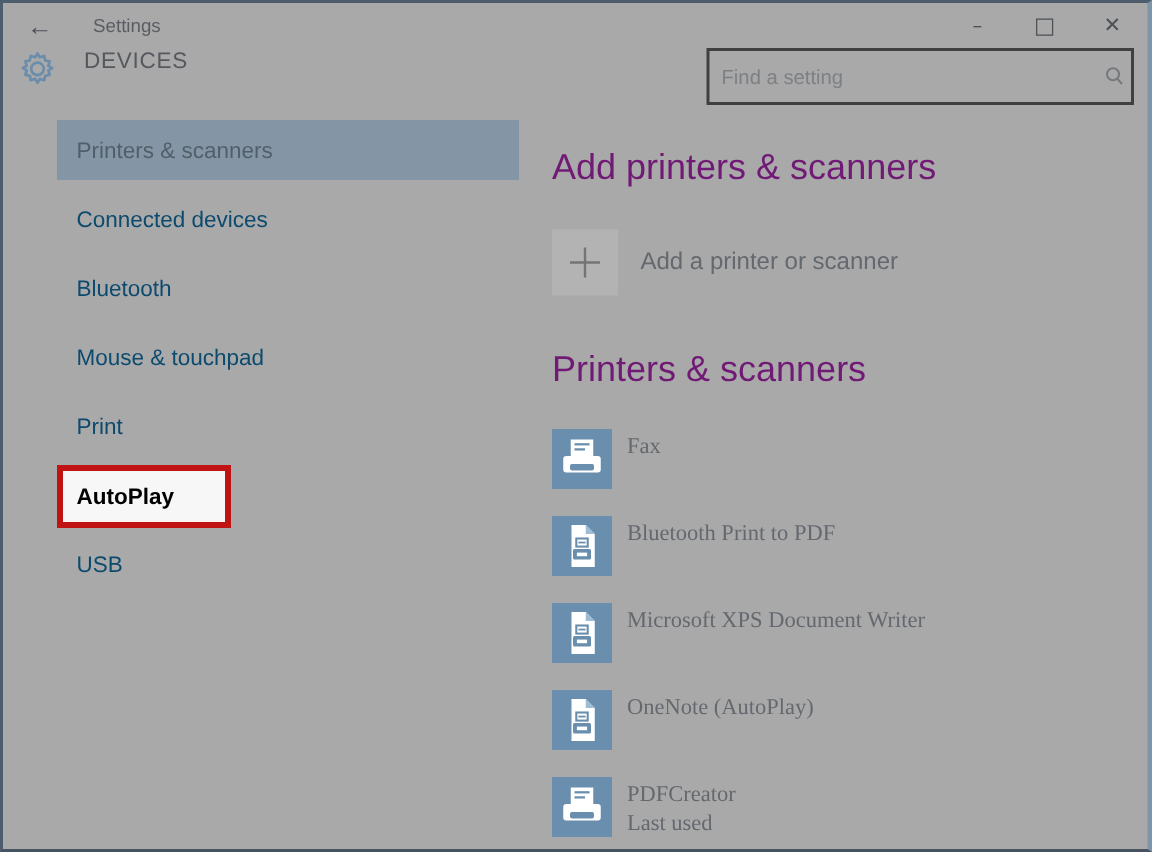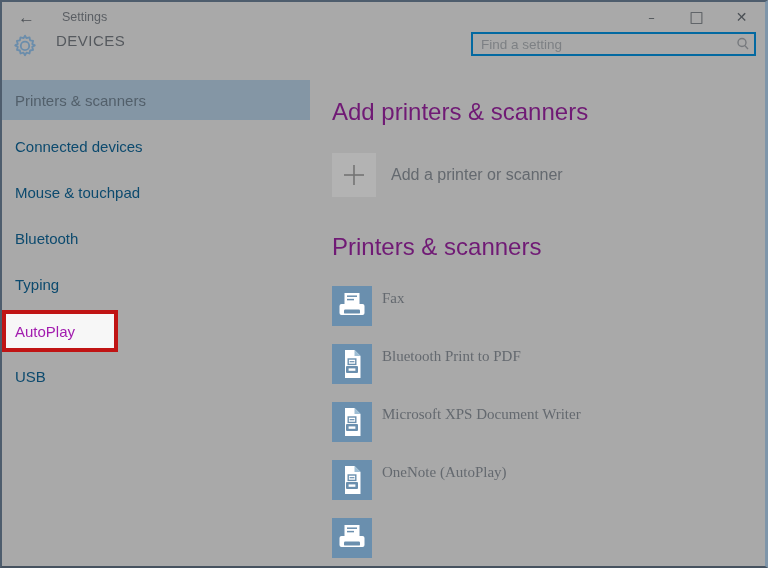--- a/index.html
+++ b/index.html
@@ -51,61 +51,61 @@
     display: flex; align-items: flex-start;
   }
   .gear { margin-left: 9px; width: 28px; height: 28px; display: flex; align-items: center; justify-content: center; }
   .page-title {
     margin-left: 17px;
     font-size: 15px; color: #55595e;
     letter-spacing: 0.5px;
   }
   .search-box {
     margin-left: auto; margin-right: 9px;
-    width: 285px; height: 24px;
-    border: 2px solid #0369a1;
+    width: 285px; height: 38px;
+    border: 2px solid #404040;
     display: flex; align-items: center;
     background: transparent;
   }
   .search-input {
     flex: 1; height: 100%;
     border: 0; outline: 0; background: transparent;
     padding: 0 6px 0 8px;
     font-size: 13.5px; color: #5a5e63;
     font-family: "Liberation Sans", sans-serif;
   }
   .search-input::placeholder { color: #7d8084; opacity: 1; }
   .search-icon {
     width: 22px; height: 22px; flex: 0 0 auto;
     display: flex; align-items: center; justify-content: center;
     cursor: pointer;
   }
 
   
-  .body { display: flex; height: calc(100% - 74px); }
+  .body { display: flex; height: calc(100% - 74px); margin-left: 36px; }
 
   .sidebar {
     width: 308px; flex: 0 0 308px;
     padding-top: 4px;
   }
   .nav-item {
     height: 40px; margin-bottom: 6px;
     display: flex; align-items: center;
     padding-left: 13px;
     font-size: 15px; color: #0c4a6e;
     cursor: pointer;
   }
   .nav-item.selected { background: #8496a5; color: #525f6a; }
   .nav-item.annotated {
     width: 116px; height: 42px; margin-bottom: 4px;
     background: #f7f7f7;
     border: 4px solid #c01414;
     padding-left: 9px;
-    color: #a21caf;
-    font-weight: normal;
+    color: #000000;
+    font-weight: bold;
     font-size: 15px;
   }
 
   .main { flex: 1; padding: 22px 0 0 22px; }
   .section-title {
     font-size: 24px; font-weight: 300; color: #701a75;
     line-height: 1.15;
   }
   .add-row {
     margin-top: 27px;
@@ -167,23 +167,23 @@
         </svg>
       </span>
     </div>
   </div>
 
   <div class="body">
 
     <nav class="sidebar">
       <div class="nav-item selected">Printers &amp; scanners</div>
       <div class="nav-item">Connected devices</div>
+      <div class="nav-item">Bluetooth</div>
       <div class="nav-item">Mouse &amp; touchpad</div>
-      <div class="nav-item">Bluetooth</div>
-      <div class="nav-item">Typing</div>
+      <div class="nav-item">Print</div>
       <div class="nav-item annotated">AutoPlay</div>
       <div class="nav-item">USB</div>
     </nav>
 
     <main class="main">
 
       <div class="section-title">Add printers &amp; scanners</div>
 
       <div class="add-row">
         <span class="add-btn">
@@ -265,18 +265,22 @@
         <div class="printer-row">
           <span class="device-icon">
             <svg width="40" height="40" viewBox="0 0 40 40">
               <rect x="12.5" y="7" width="15" height="11" fill="#ffffff"></rect>
               <line x1="15" y1="10.2" x2="25" y2="10.2" stroke="#6a8fae" stroke-width="1.5"></line>
               <line x1="15" y1="13.6" x2="22" y2="13.6" stroke="#6a8fae" stroke-width="1.5"></line>
               <rect x="7.5" y="18" width="25" height="11" rx="2" fill="#ffffff"></rect>
               <rect x="12" y="23.4" width="16" height="4.2" rx="1.2" fill="#6a8fae"></rect>
             </svg>
           </span>
+          <div class="printer-text">
+            <div class="printer-name">PDFCreator</div>
+            <div class="printer-sub">Last used</div>
+          </div>
         </div>
 
       </div>
     </main>
   </div>
 </div>
 
 </body></html>

